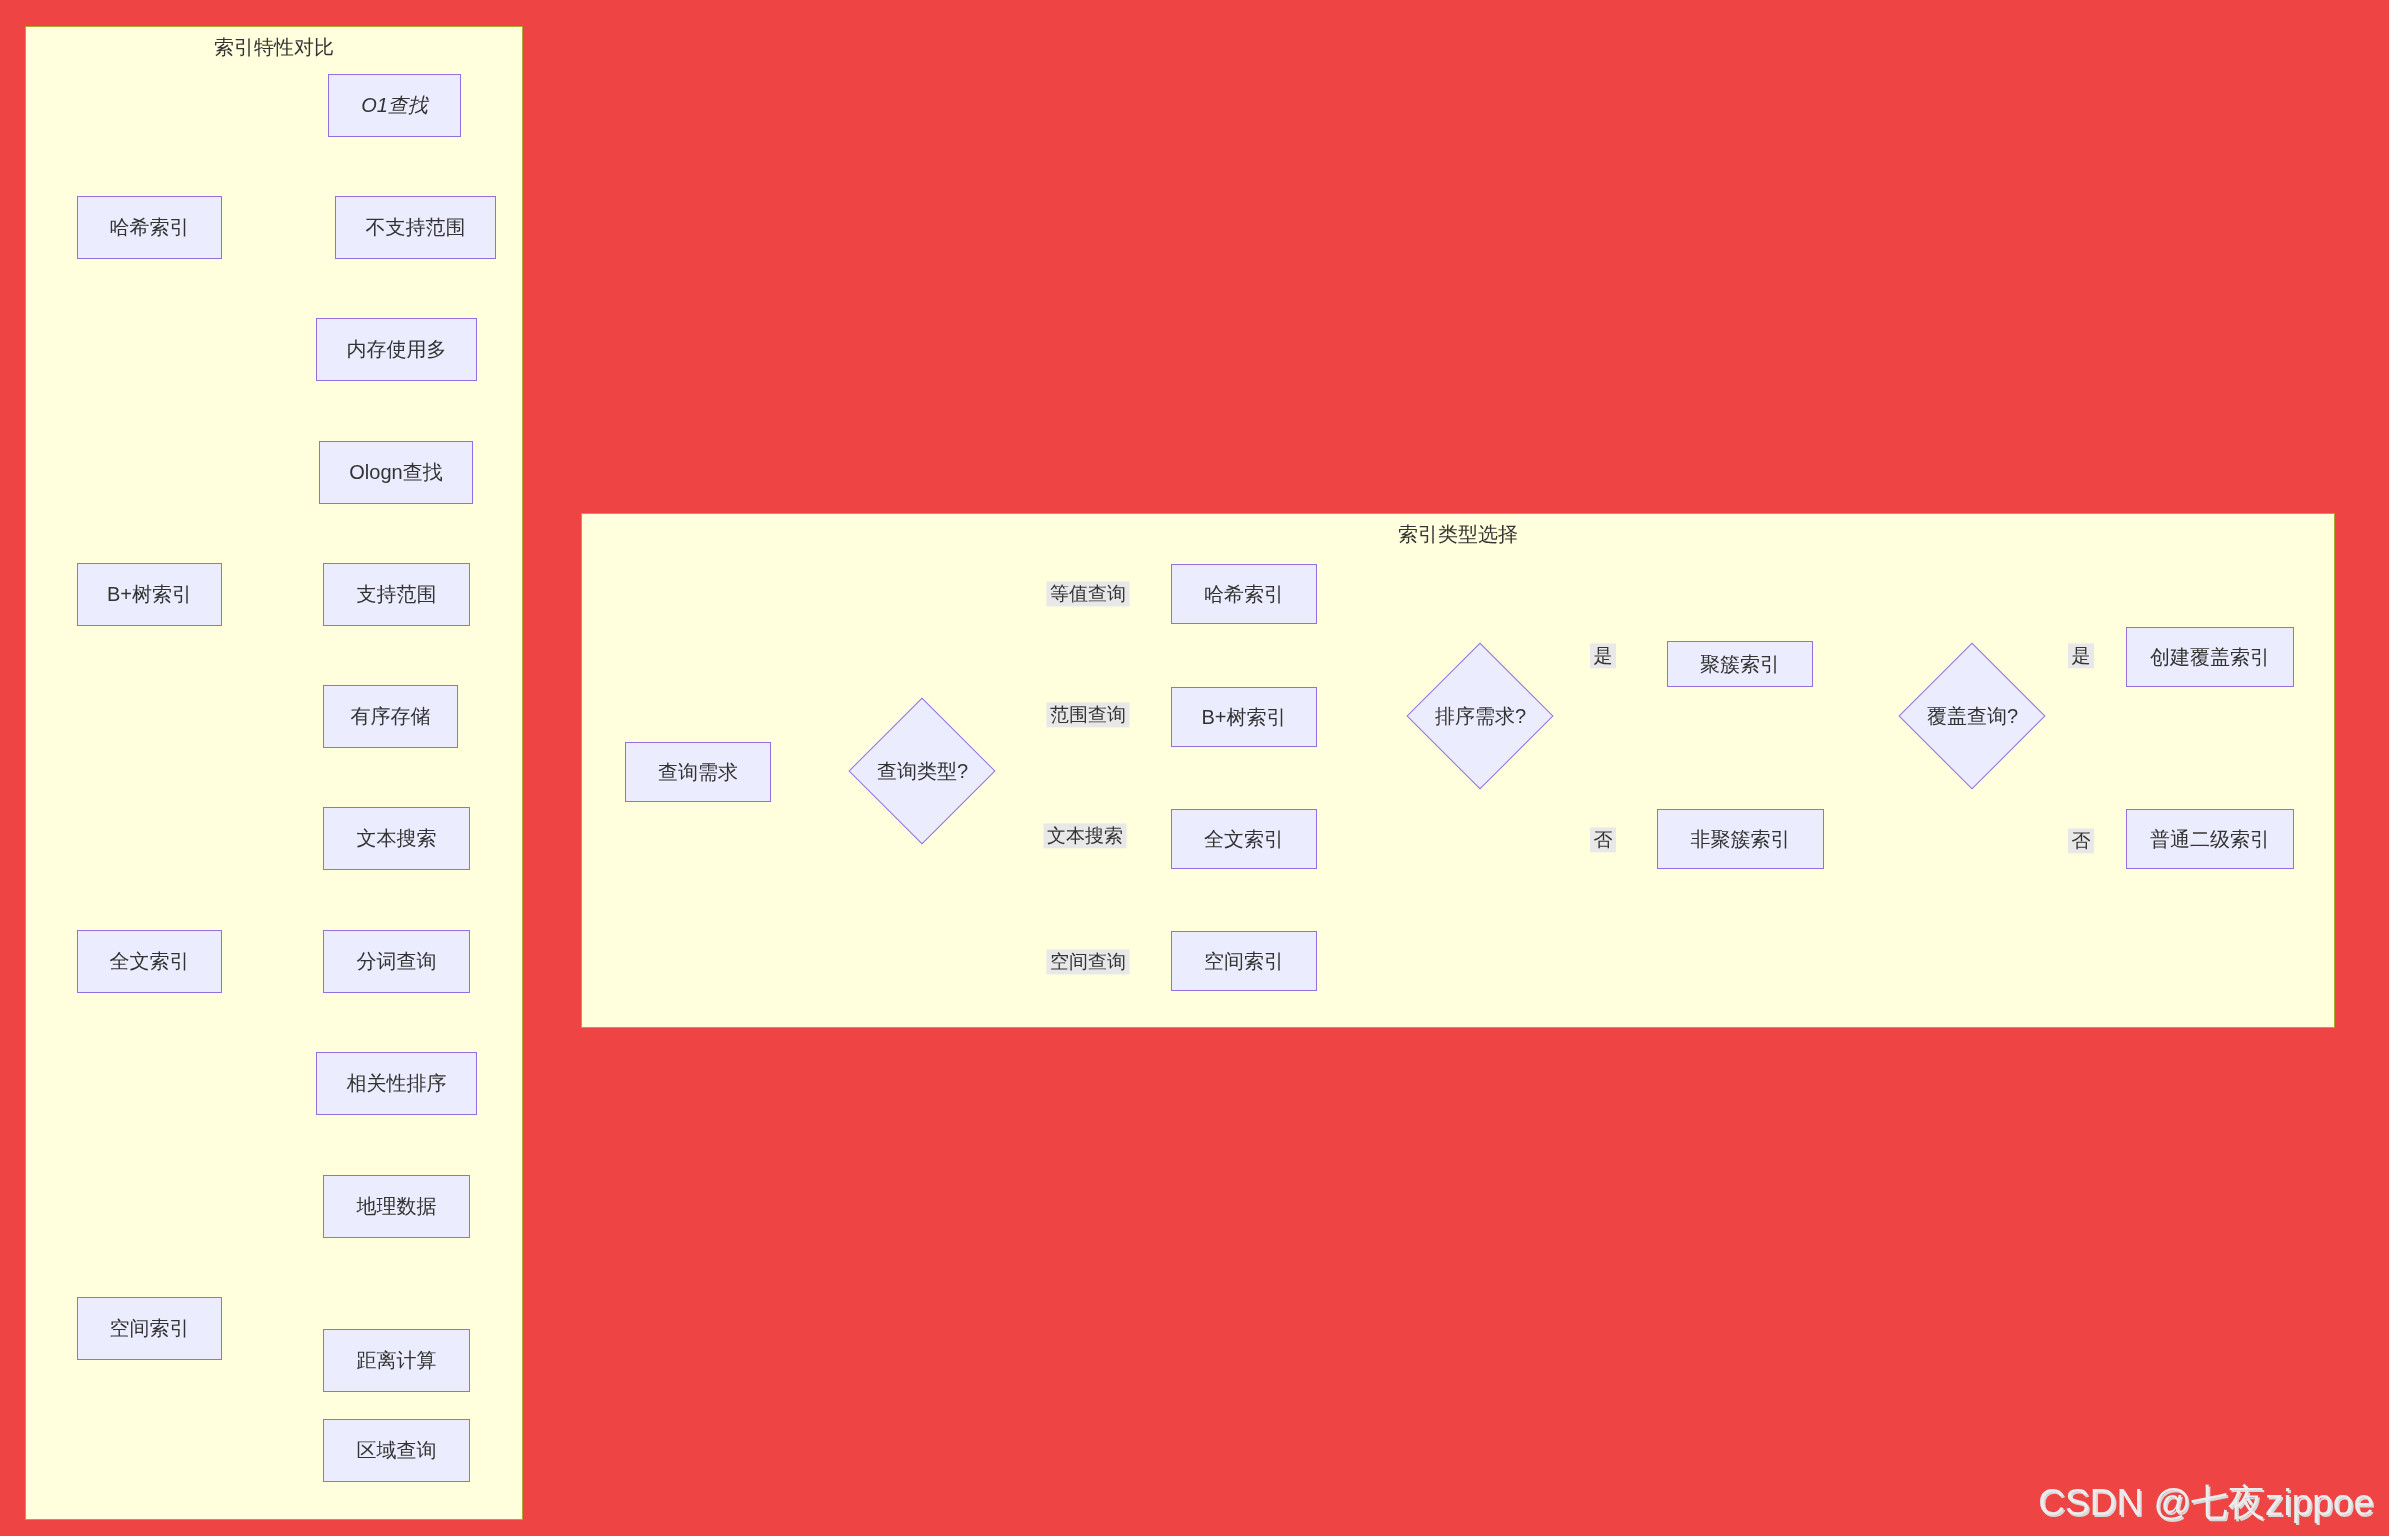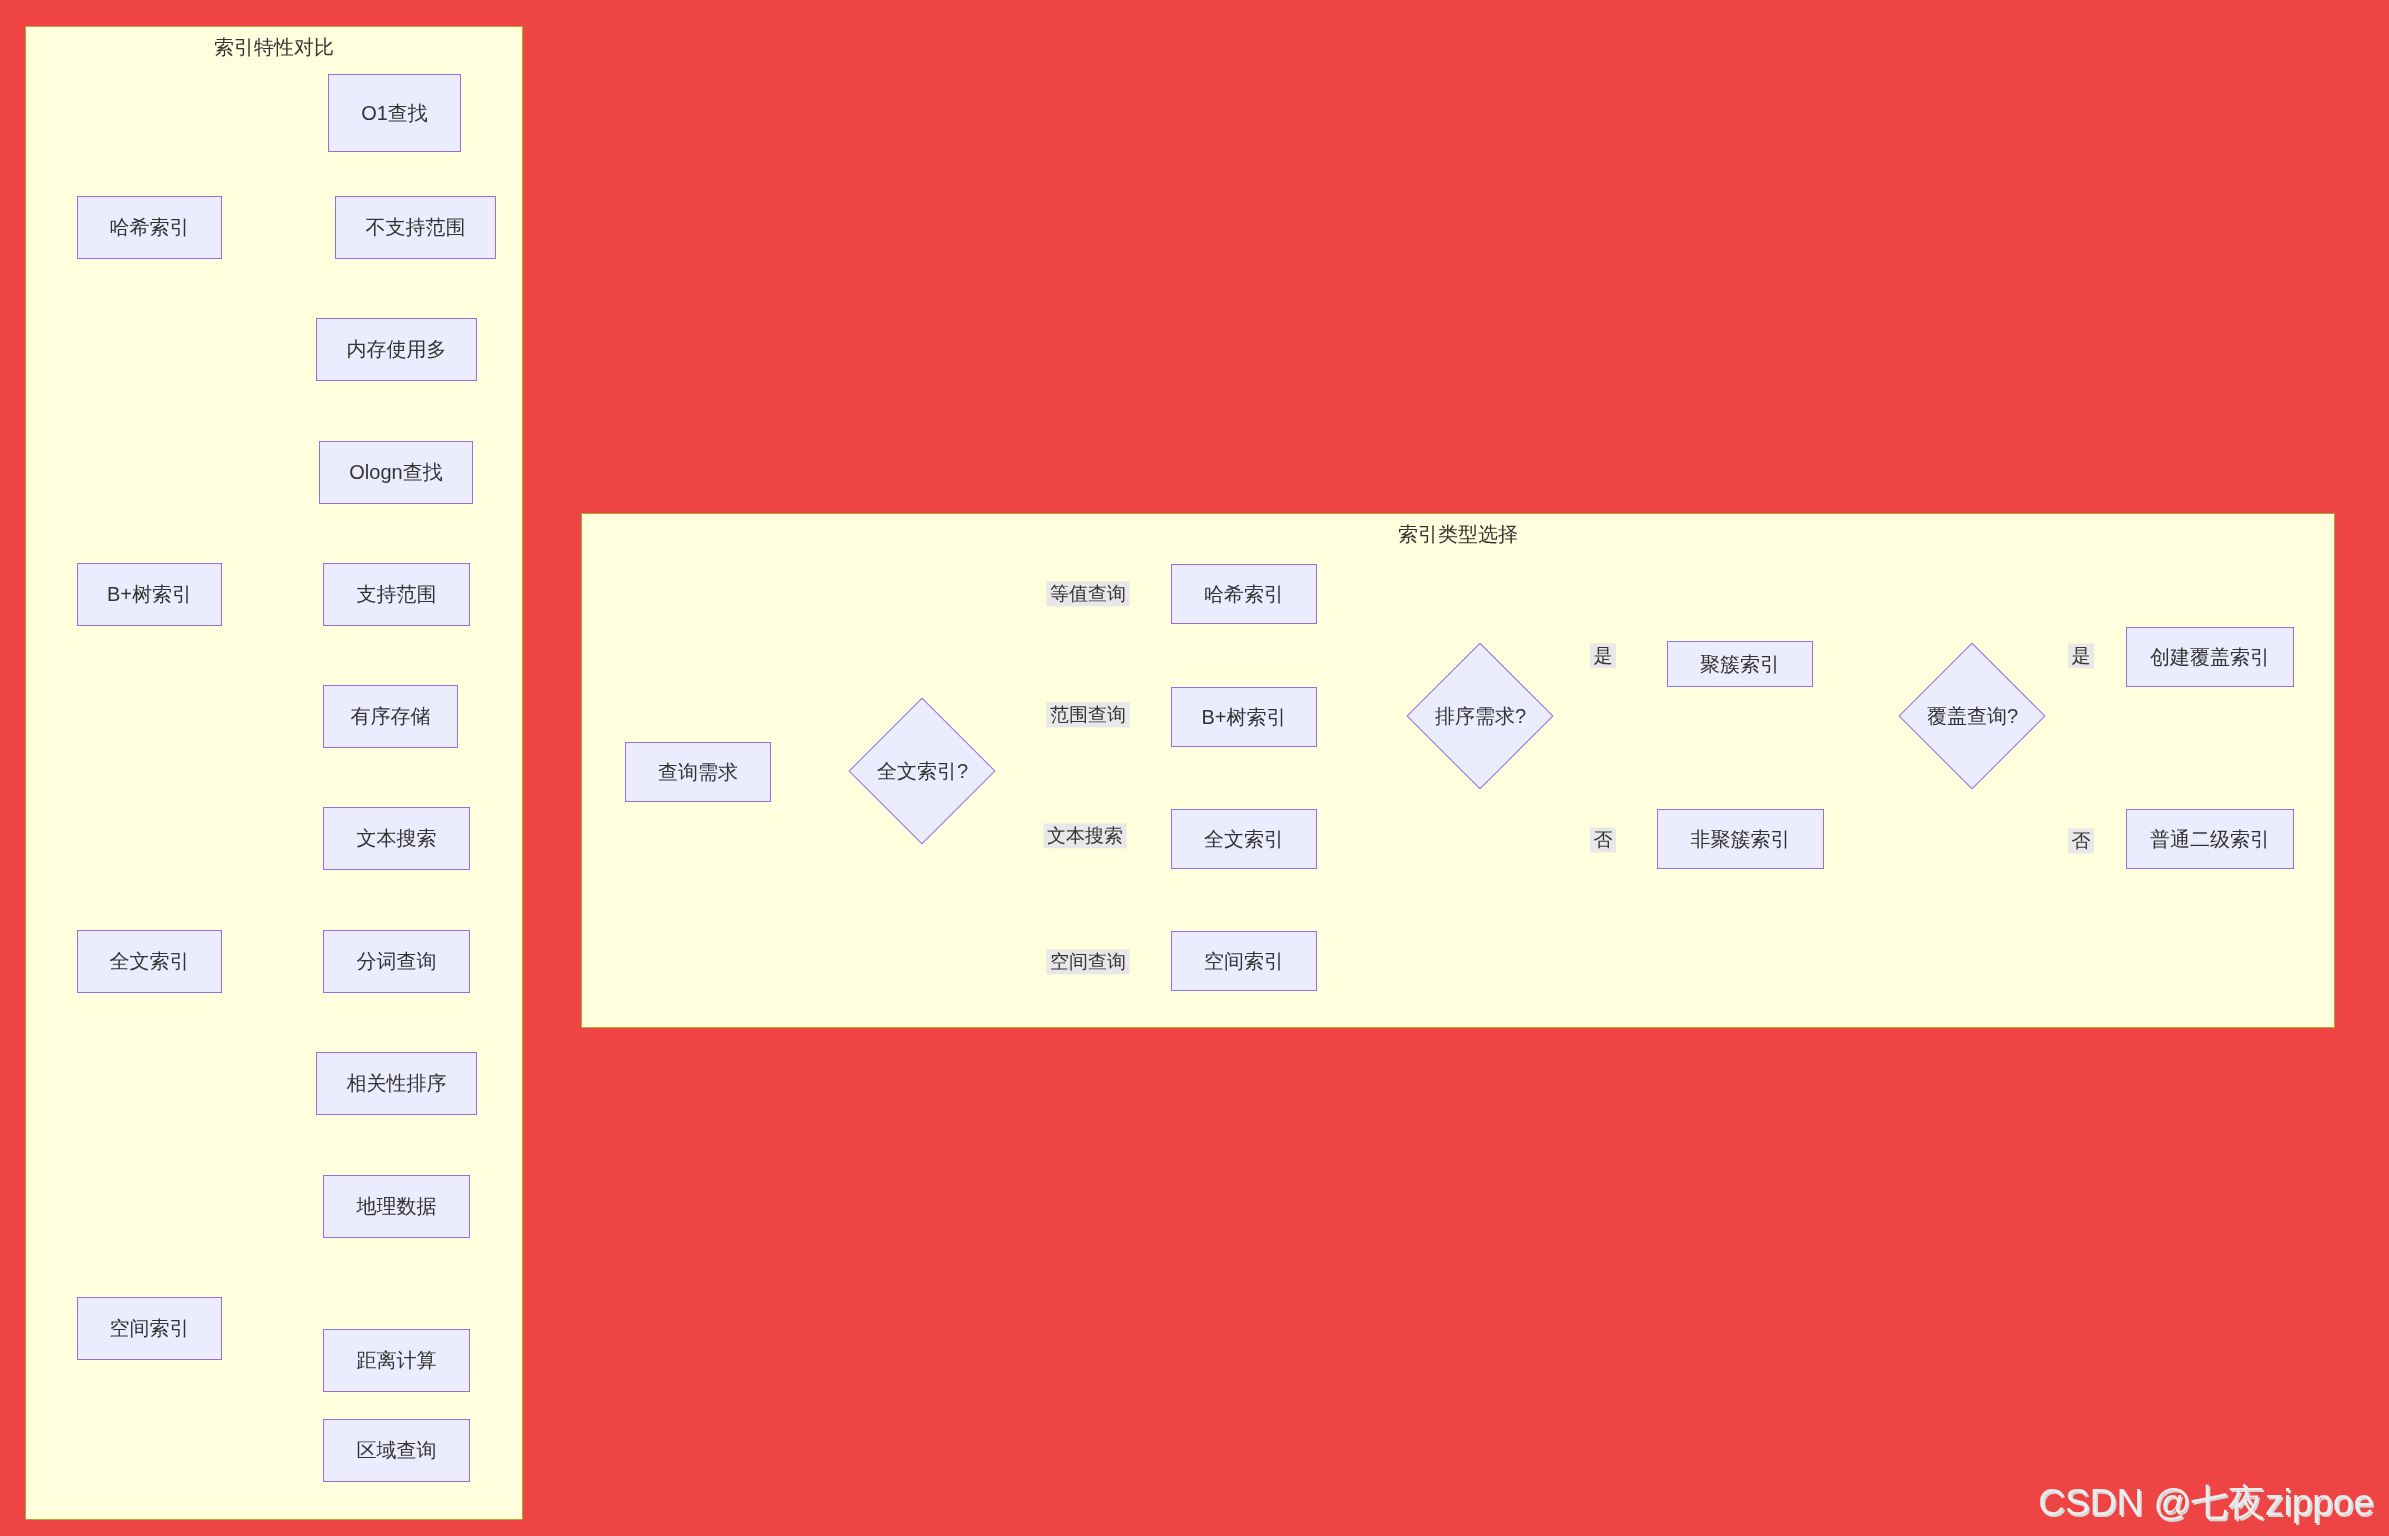--- a/index.html
+++ b/index.html
@@ -29,21 +29,21 @@
     position:absolute;
     background:#ececff;
     border:1.7px solid #9370db;
     box-sizing:border-box;
     display:flex;align-items:center;justify-content:center;
     font-size:20px;color:#333;
     white-space:nowrap;
   }
   
   #n-hash      {left:77px;top:196px;width:145px;height:63px;}
-  #n-o1        {left:328px;top:74px;width:133px;height:78px;}
+  #n-o1        {left:328px;top:74px;width:133px;height:63px;font-style:italic;}
   #n-norange   {left:335px;top:196px;width:161px;height:63px;}
   #n-mem       {left:316px;top:318px;width:161px;height:63px;}
   #n-btree     {left:77px;top:563px;width:145px;height:63px;}
   #n-ologn     {left:319px;top:441px;width:154px;height:63px;}
   #n-range     {left:323px;top:563px;width:147px;height:63px;}
   #n-ordered   {left:323px;top:685px;width:135px;height:63px;}
   #n-fulltext  {left:77px;top:930px;width:145px;height:63px;}
   #n-textsearch{left:323px;top:807px;width:147px;height:63px;}
   #n-tokenize  {left:323px;top:930px;width:147px;height:63px;}
   #n-relevance {left:316px;top:1052px;width:161px;height:63px;}
@@ -171,21 +171,21 @@
   <div class="box" id="n-geo">地理数据</div>
   <div class="box" id="n-dist">距离计算</div>
   <div class="box" id="n-region">区域查询</div>
 
   <section class="panel" id="panel-right">
     <div class="ptitle">索引类型选择</div>
   </section>
 
   <div class="box" id="r-start">查询需求</div>
   <div class="diamond" id="d-qtype"></div>
-  <div class="dlabel" id="dl-qtype">全文索引?</div>
+  <div class="dlabel" id="dl-qtype">查询类型?</div>
   <div class="box" id="r-hash">哈希索引</div>
   <div class="box" id="r-btree">B+树索引</div>
   <div class="box" id="r-fulltext">全文索引</div>
   <div class="box" id="r-spatial">空间索引</div>
   <div class="diamond" id="d-sort"></div>
   <div class="dlabel" id="dl-sort">排序需求?</div>
   <div class="box" id="r-clustered">聚簇索引</div>
   <div class="box" id="r-nonclustered">非聚簇索引</div>
   <div class="diamond" id="d-covering"></div>
   <div class="dlabel" id="dl-covering">覆盖查询?</div>

